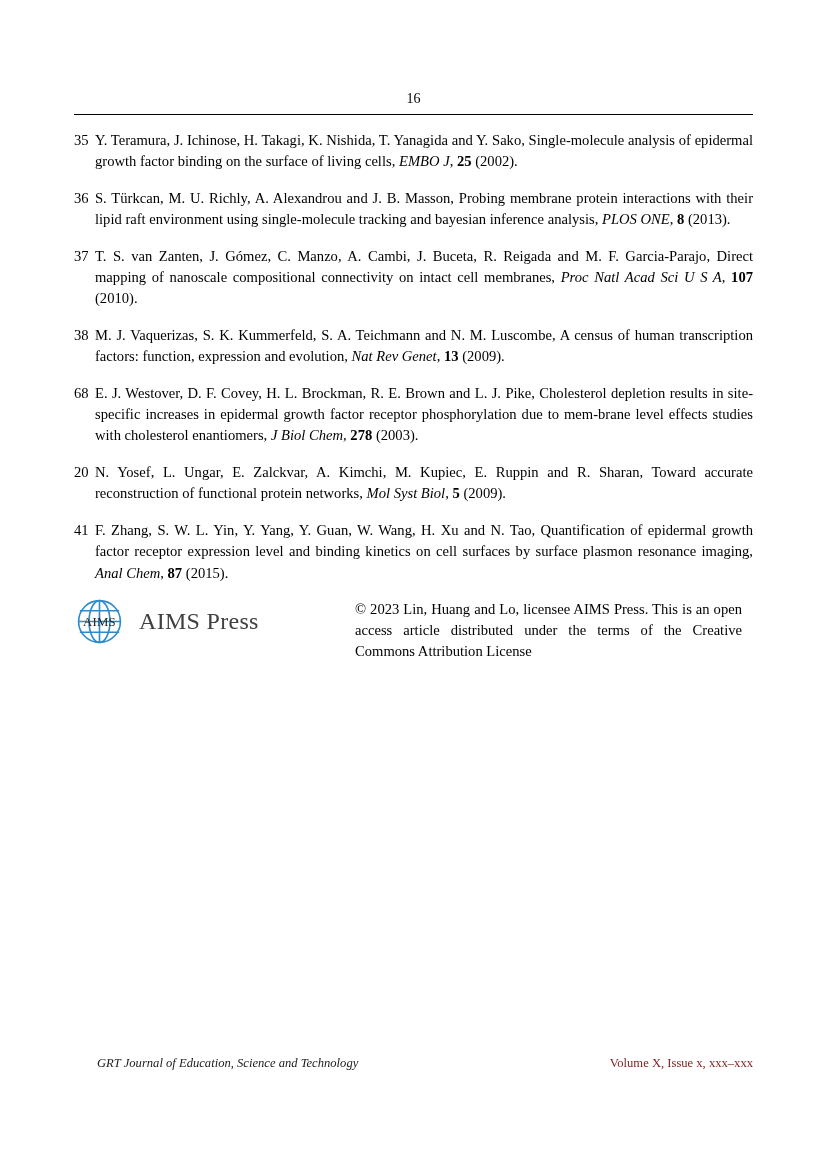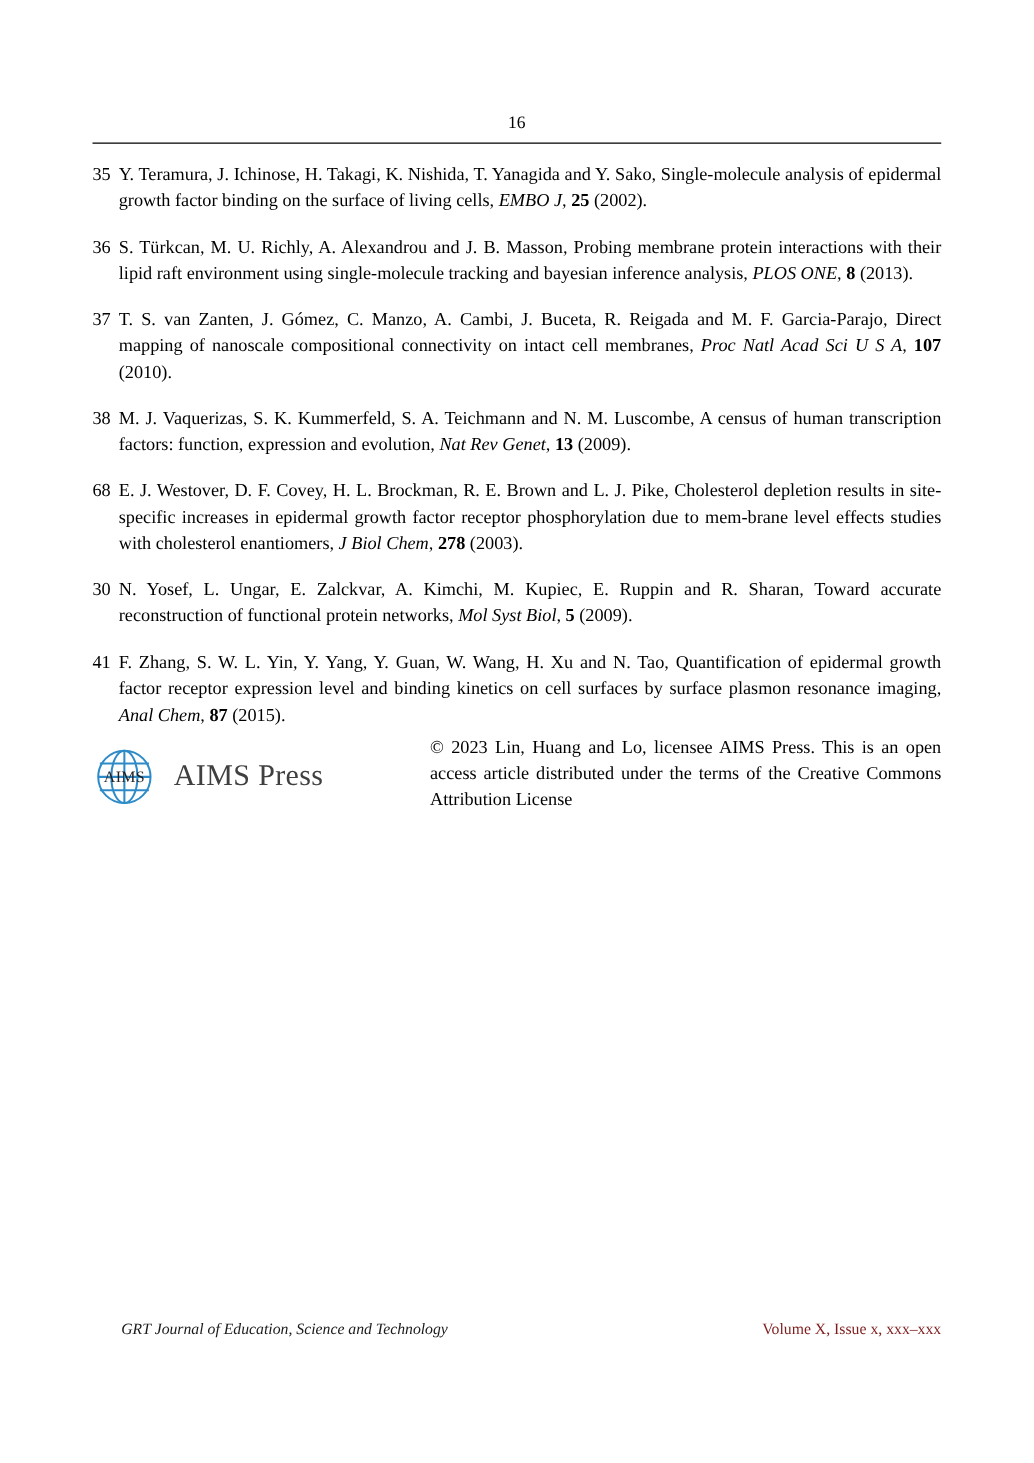--- a/index.html
+++ b/index.html
@@ -99,21 +99,21 @@
     color: #404040;
     white-space: nowrap;
   }
   .license-text {
     flex: 1 1 auto;
     font-size: 14.6px;
     line-height: 1.455;
     text-align: justify;
     text-justify: inter-word;
   }
-  .license-text p { margin: 0; }
+  .license-text p { margin: 11px; }
   .license-text .lic-last { text-align: left; }
 
   
   .page-footer {
     position: absolute;
     left: 74px;
     top: 1056px;
     width: 679px;
     display: flex;
     justify-content: space-between;
@@ -161,21 +161,21 @@
       <span class="ref-num">38</span>
       <span class="ref-text"><span>M. J. Vaquerizas, S. K. Kummerfeld, S. A. Teichmann and N. M. Luscombe, </span><span>A census of human transcription factors: function, expression and evolution, </span><i>Nat Rev Genet</i>, <b>13</b> <span>(2009).</span></span>
     </div>
 
     <div class="ref-item">
       <span class="ref-num">68</span>
       <span class="ref-text"><span>E. J. Westover, D. F. Covey, H. L. Brockman, R. E. Brown and L. J. Pike, </span><span>Cholesterol depletion results in site-specific increases in epidermal growth factor receptor phosphorylation due to mem-brane level effects studies with cholesterol enantiomers, </span><i>J Biol Chem</i>, <b>278</b> <span>(2003).</span></span>
     </div>
 
     <div class="ref-item">
-      <span class="ref-num">30</span>
+      <span class="ref-num">20</span>
       <span class="ref-text"><span>N. Yosef, L. Ungar, E. Zalckvar, A. Kimchi, M. Kupiec, E. Ruppin and R. Sharan, </span><span>Toward accurate reconstruction of functional protein networks, </span><i>Mol Syst Biol</i>, <b>5</b> <span>(2009).</span></span>
     </div>
 
     <div class="ref-item">
       <span class="ref-num">41</span>
       <span class="ref-text"><span>F. Zhang, S. W. L. Yin, Y. Yang, Y. Guan, W. Wang, H. Xu and N. Tao, </span><span>Quantification of epidermal growth factor receptor expression level and binding kinetics on cell surfaces by surface plasmon resonance imaging, </span><i>Anal Chem</i>, <b>87</b> <span>(2015).</span></span>
     </div>
 
   </div>
 

